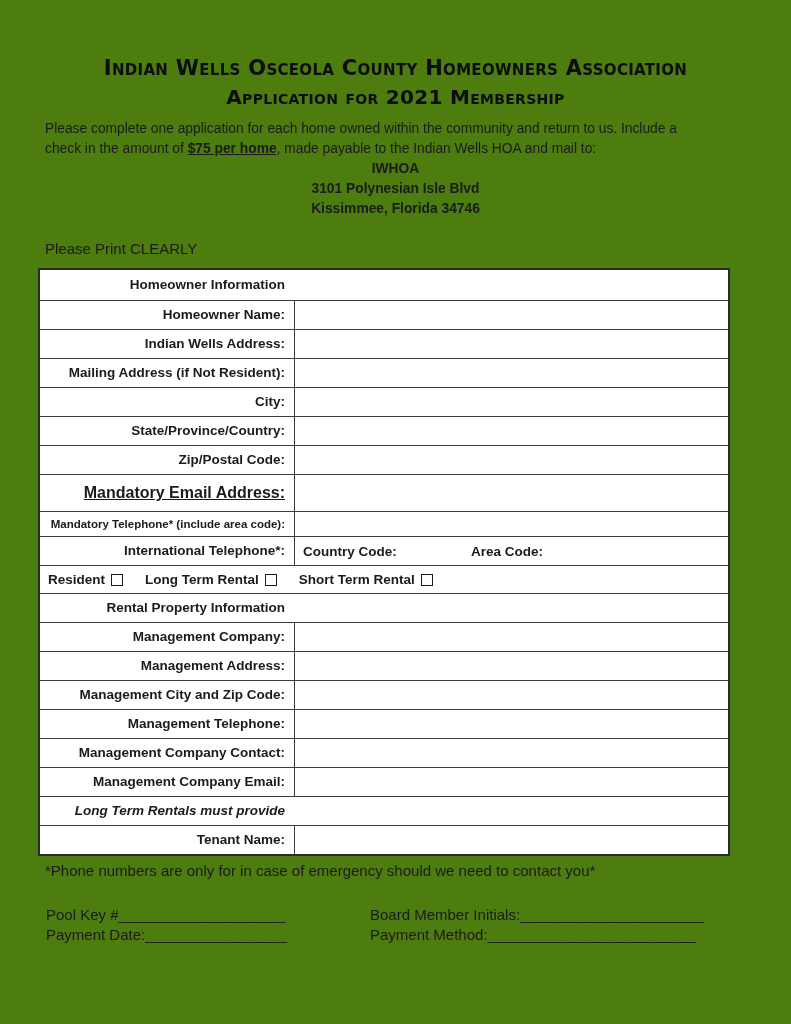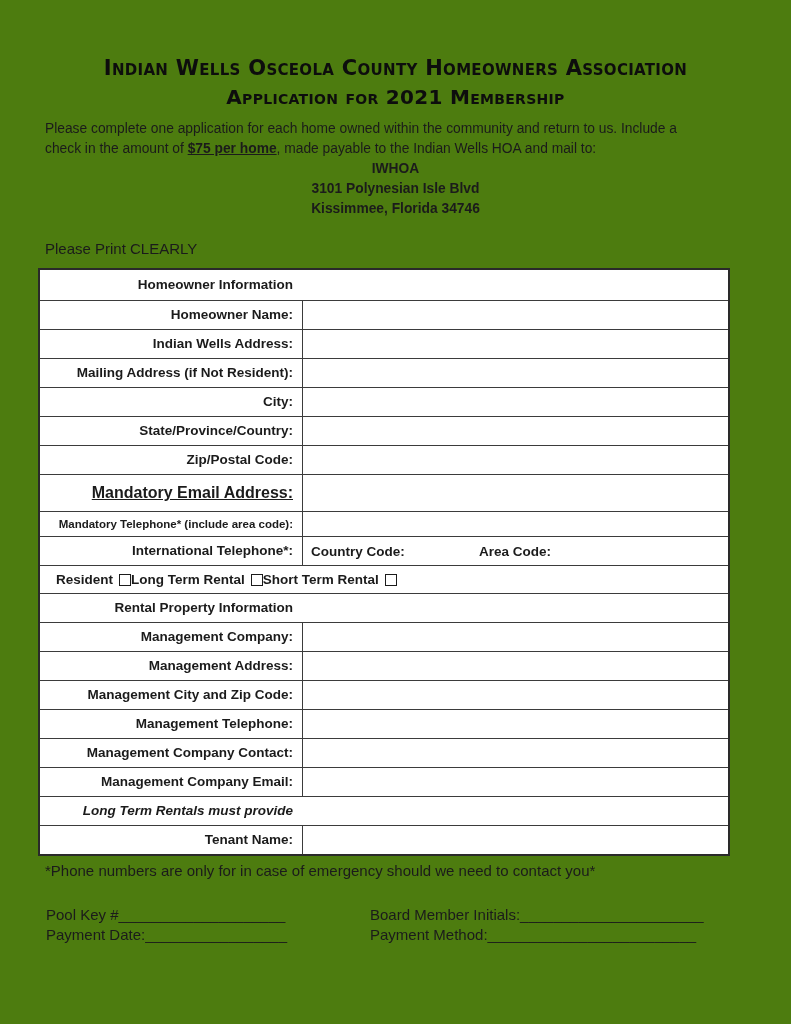--- a/index.html
+++ b/index.html
@@ -20,41 +20,41 @@
   }
   
   .intro{margin:10px 40px 0 45px;font-size:13.8px;line-height:20px;}
   .intro .bold-u{font-weight:bold;text-decoration:underline;}
   
   .mailto{text-align:center;font-weight:bold;font-size:13.8px;line-height:20px;}
   
   .print-note{margin:21px 0 0 45px;font-size:15px;line-height:17px;}
   
   .form-table{margin:11px 0 0 38px;width:692px;border:2px solid #2a2a2a;box-sizing:border-box;background:#fff;}
-  .row{display:flex;align-items:center;border-top:1px solid #3b3b3b;height:29px;box-sizing:border-box;padding-left:8px;}
+  .row{display:flex;align-items:center;border-top:1px solid #3b3b3b;height:29px;box-sizing:border-box;}
   .row:first-child{border-top:none;}
   .row.h30{height:30px}
   .row.h37{height:37px}
   .row.h25{height:25px}
   .row.h28{height:28px}
   .cell-label{
     width:254px;box-sizing:border-box;text-align:right;padding-right:9px;
     font-weight:bold;font-size:13.5px;line-height:16px;
   }
   .cell-value{
     flex:1;align-self:stretch;border-left:1px solid #3b3b3b;
     display:flex;align-items:center;position:relative;
   }
   .row.email .cell-label{font-size:16px;}
   .row.email .cell-label span{text-decoration:underline;}
   .row.small .cell-label{font-size:11.5px;}
   .row.note .cell-label{font-style:italic;font-size:13.5px;}
   .cc-label{padding-left:8px;font-weight:bold;font-size:13.5px;}
   .ac-label{position:absolute;left:176px;font-weight:bold;font-size:13.5px;}
-  .cb-row{padding-left:8px;display:flex;align-items:center;font-weight:bold;font-size:13.5px;}
+  .cb-row{padding-left:8px;display:flex;align-items:center;gap:22px;font-weight:bold;font-size:13.5px;}
   .cb-item{display:flex;align-items:center;gap:6px;}
   .cb-box{width:12px;height:12px;border:1.7px solid #1b1b1b;display:inline-block;box-sizing:border-box;background:#fff;}
   
   .phone-note{margin:6px 0 0 45px;font-size:15px;line-height:18px;}
   .footer{
     margin:25px 0 0 46px;display:grid;grid-template-columns:324px 360px;
     row-gap:1px;font-size:15px;line-height:19px;
   }
 </style>
 </head>

